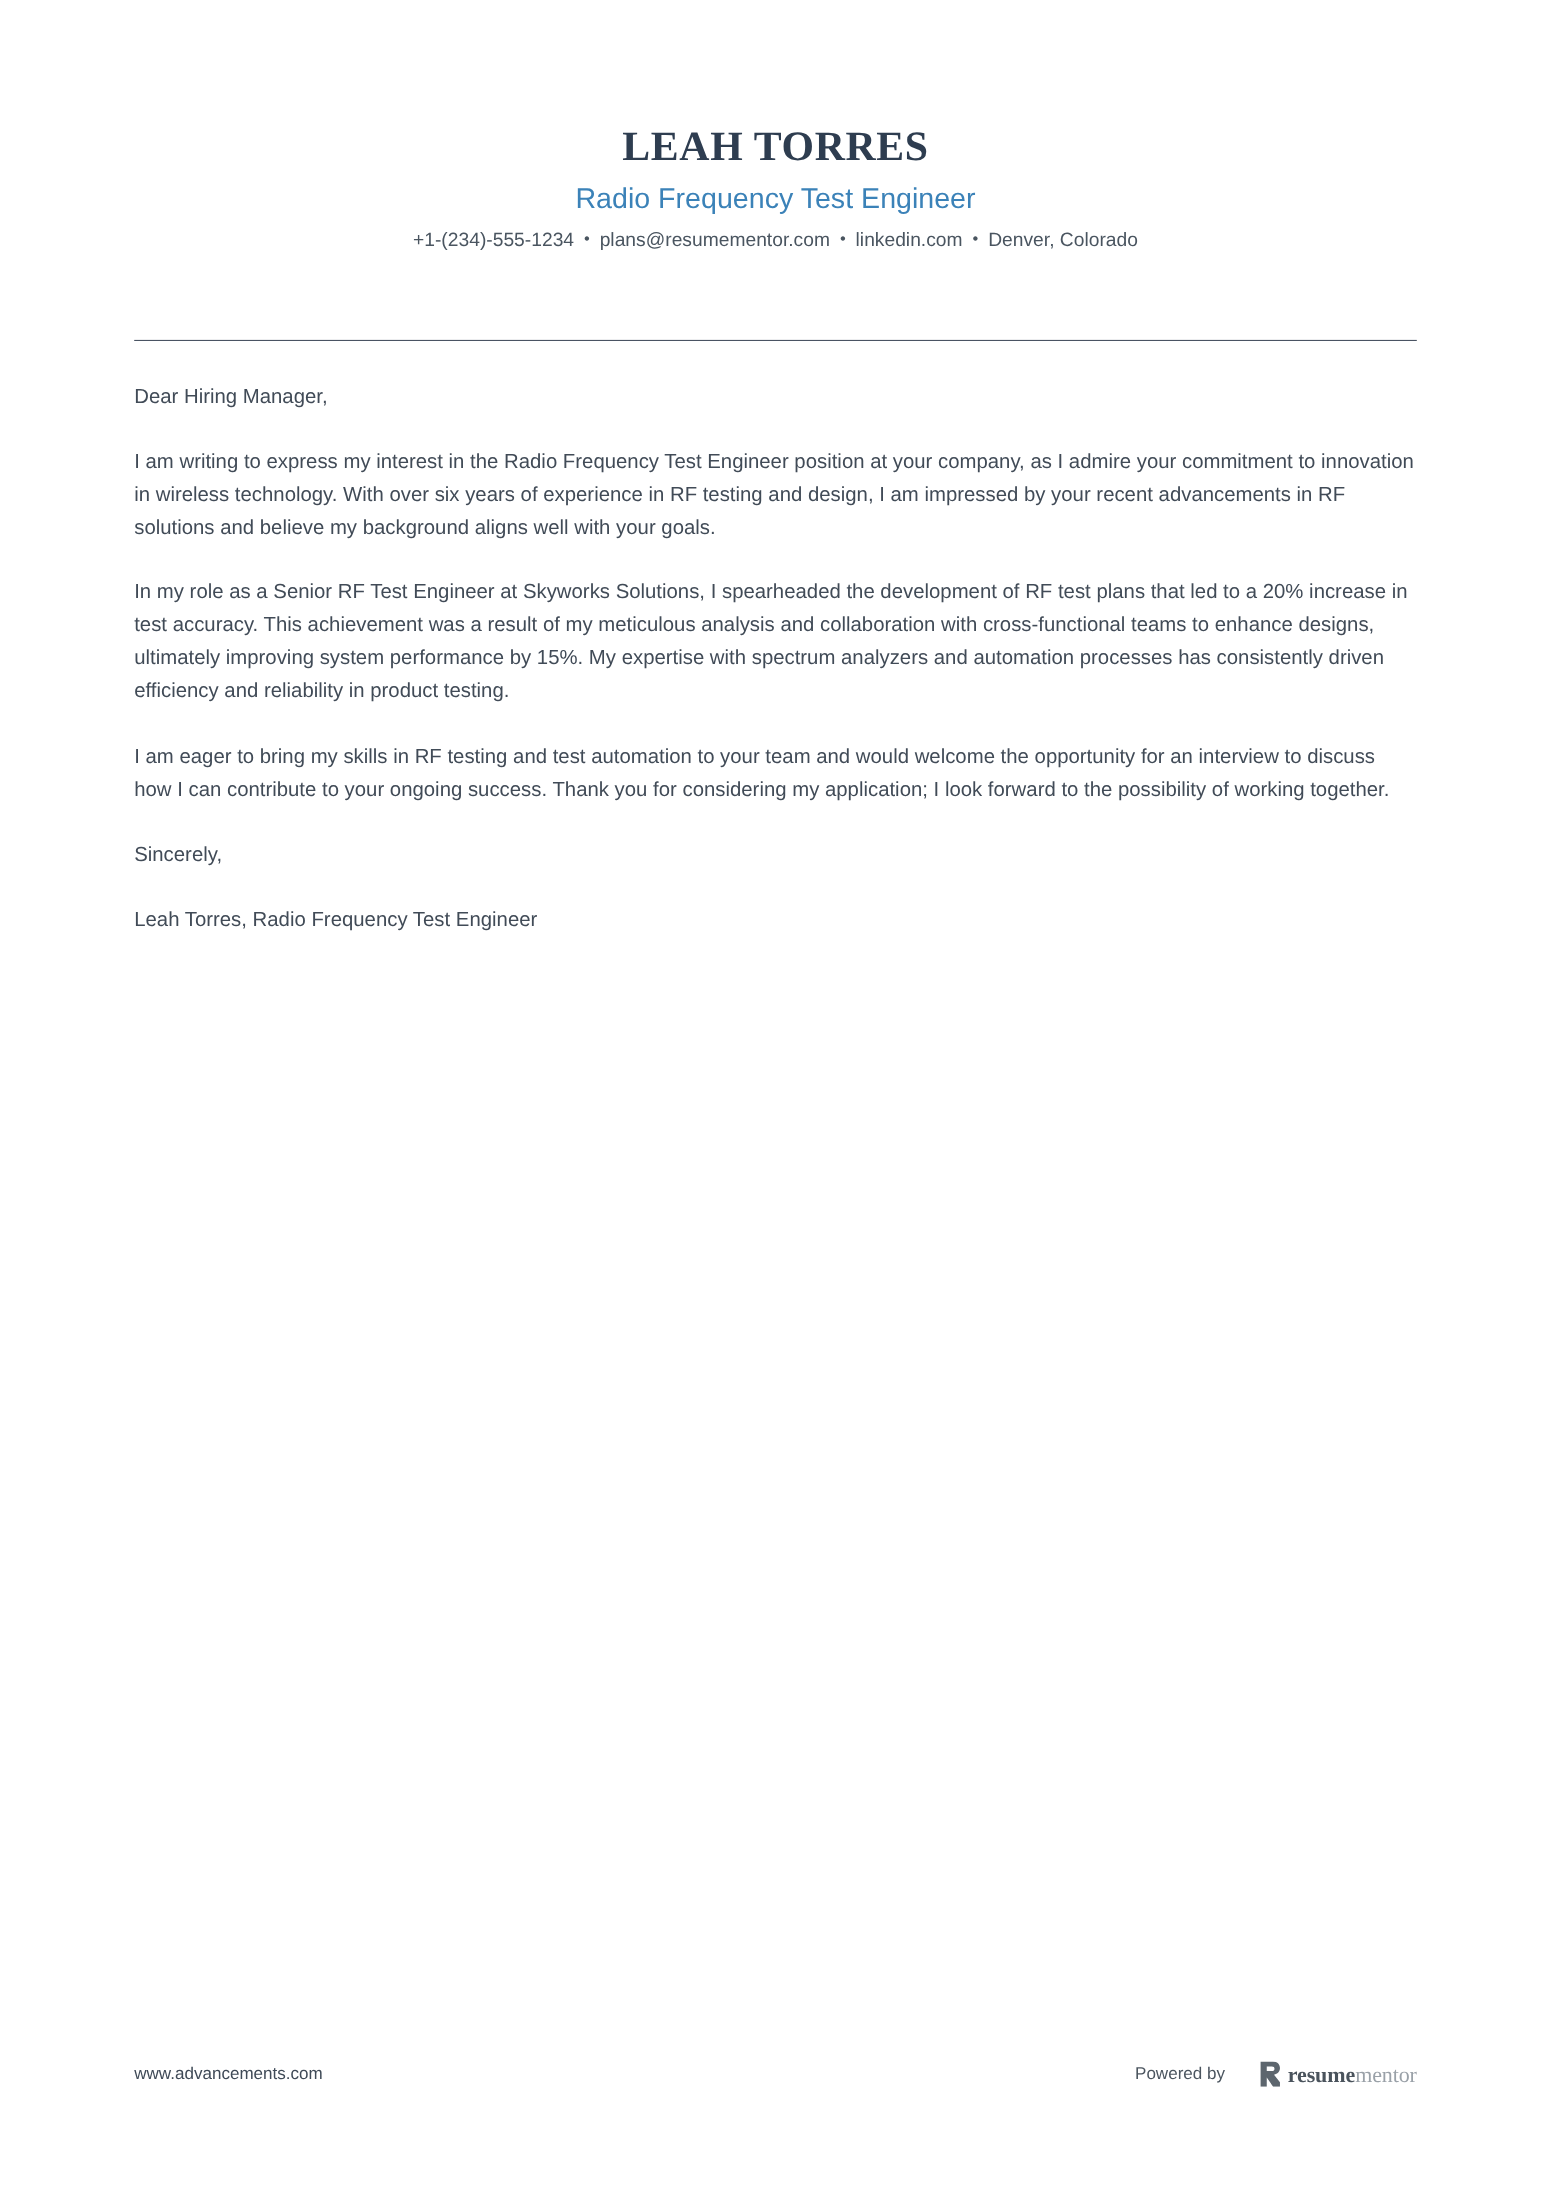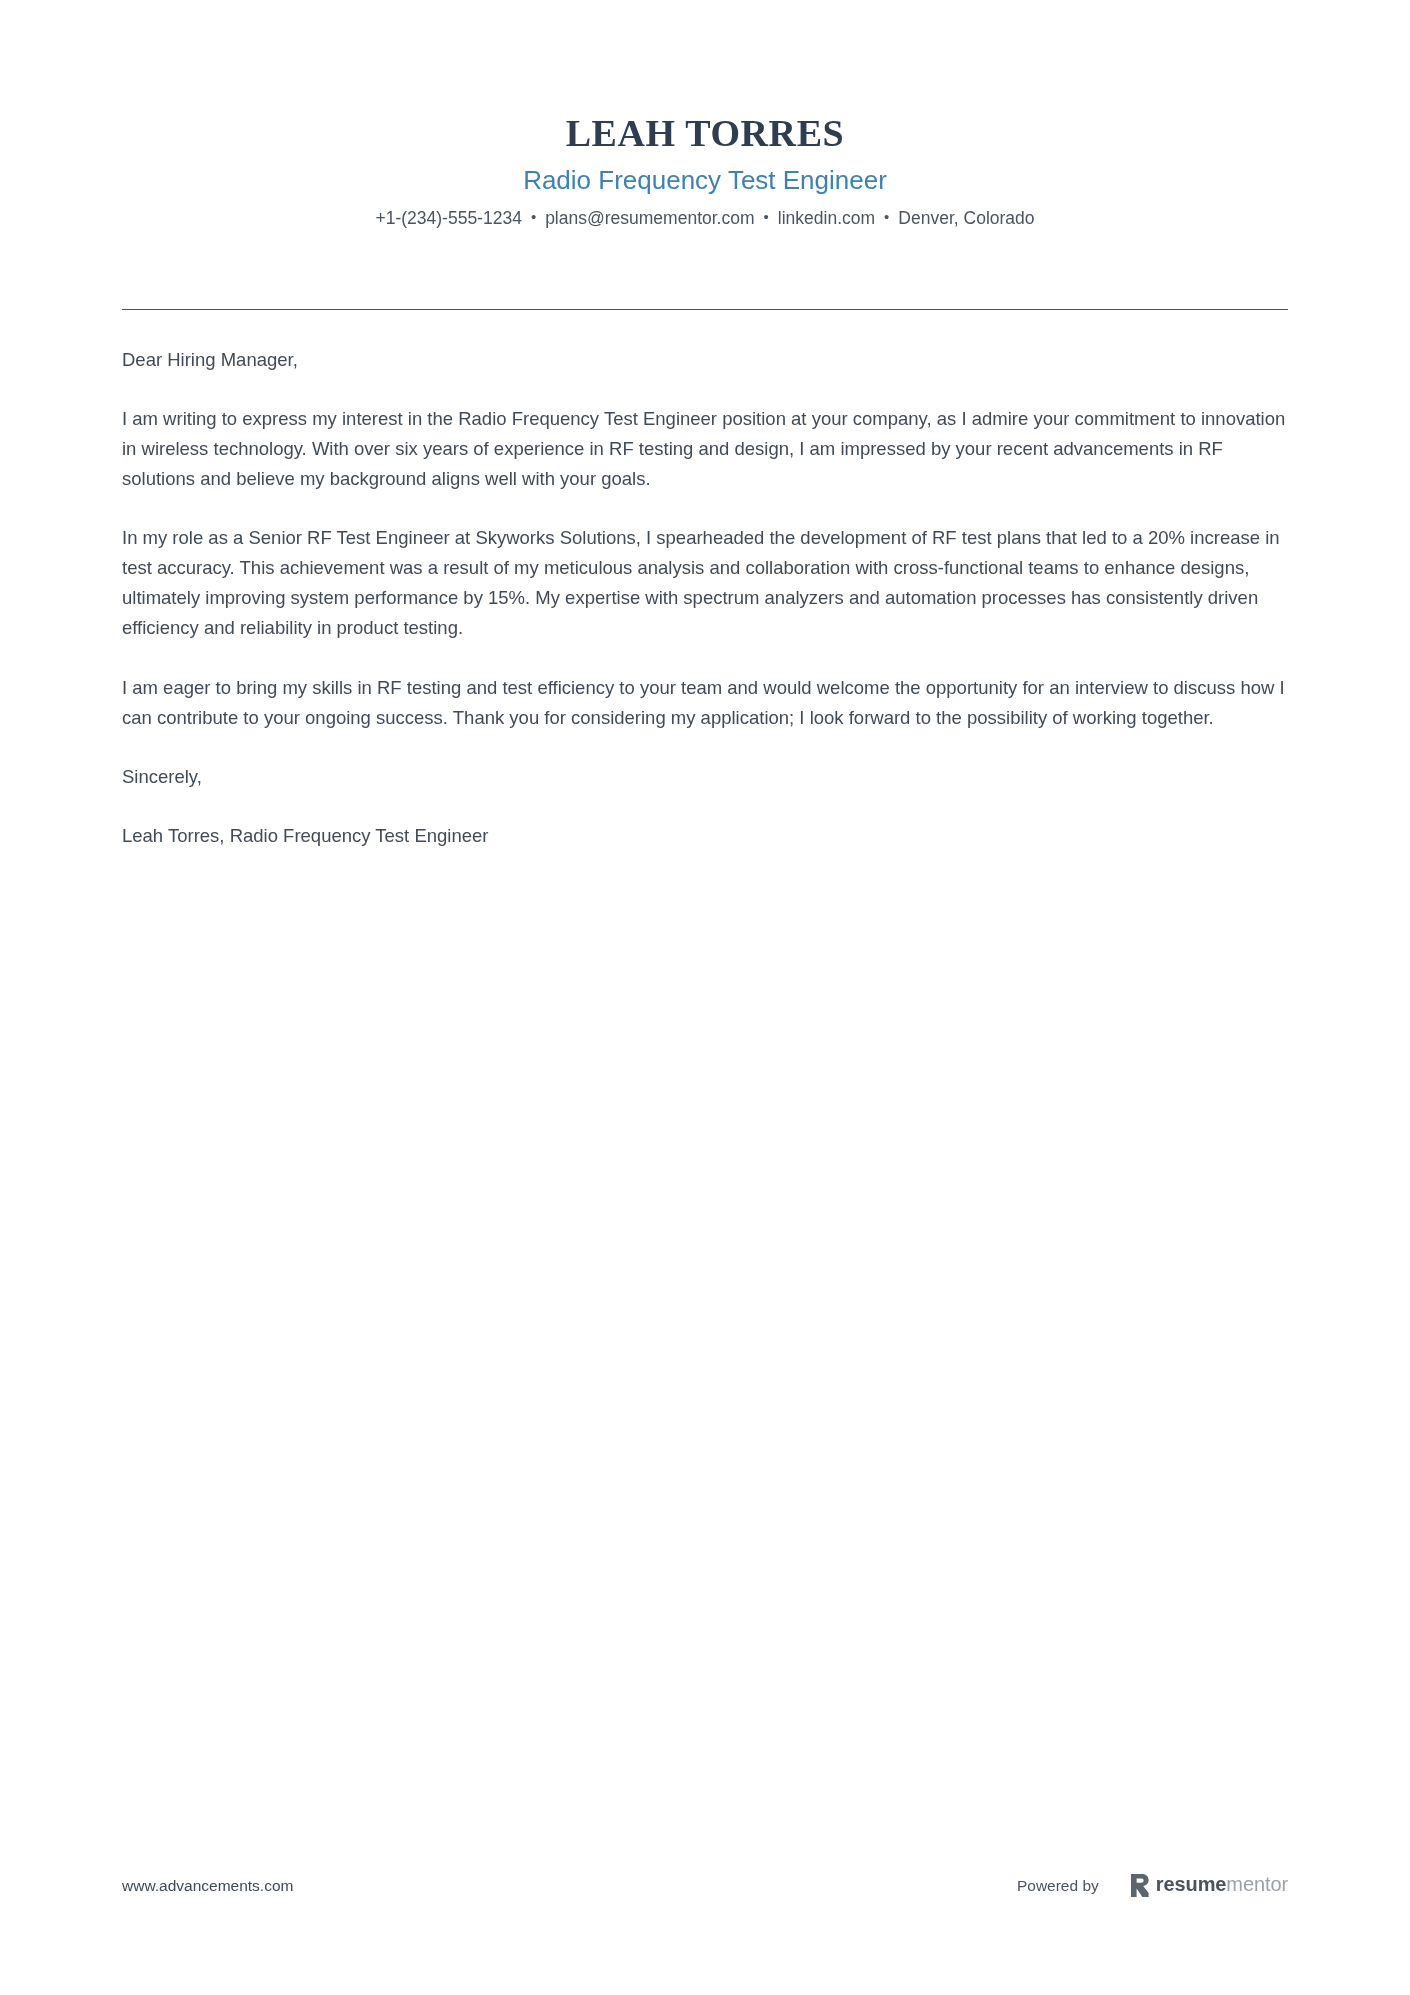--- a/index.html
+++ b/index.html
@@ -117,22 +117,23 @@
     display: flex;
     align-items: center;
     gap: 31px;
   }
   .powered-label {
     font-size: 15.5px;
     color: #4b555f;
   }
   .brand {
     display: flex;
-    align-items: flex-start;
+    align-items: flex-end;
     gap: 7px;
+    font-family: Liberation Serif, serif;
   }
   .brand-mark {
     width: 19px;
     height: 23px;
     display: block;
   }
   .brand-text {
     font-size: 20px;
     letter-spacing: -0.1px;
     line-height: 1;
@@ -161,21 +162,21 @@
       </div>
     </div>
 
     <div class="section">
       <hr class="section-rule">
 
       <div class="letter">
         <p class="salutation">Dear Hiring Manager,</p>
         <p>I am writing to express my interest in the Radio Frequency Test Engineer position at your company, as I admire your commitment to innovation in wireless technology. With over six years of experience in RF testing and design, I am impressed by your recent advancements in RF solutions and believe my background aligns well with your goals.</p>
         <p>In my role as a Senior RF Test Engineer at Skyworks Solutions, I spearheaded the development of RF test plans that led to a 20% increase in test accuracy. This achievement was a result of my meticulous analysis and collaboration with cross-functional teams to enhance designs, ultimately improving system performance by 15%. My expertise with spectrum analyzers and automation processes has consistently driven efficiency and reliability in product testing.</p>
-        <p>I am eager to bring my skills in RF testing and test efficiency to your team and would welcome the opportunity for an interview to discuss how I can contribute to your ongoing success. Thank you for considering my application; I look forward to the possibility of working together.</p>
+        <p>I am eager to bring my skills in RF testing and test automation to your team and would welcome the opportunity for an interview to discuss how I can contribute to your ongoing success. Thank you for considering my application; I look forward to the possibility of working together.</p>
         <p>Sincerely,</p>
         <p>Leah Torres, Radio Frequency Test Engineer</p>
       </div>
     </div>
 
   </div>
 
   <div class="footer">
     <span class="footer-url">www.advancements.com</span>
     <div class="powered">

